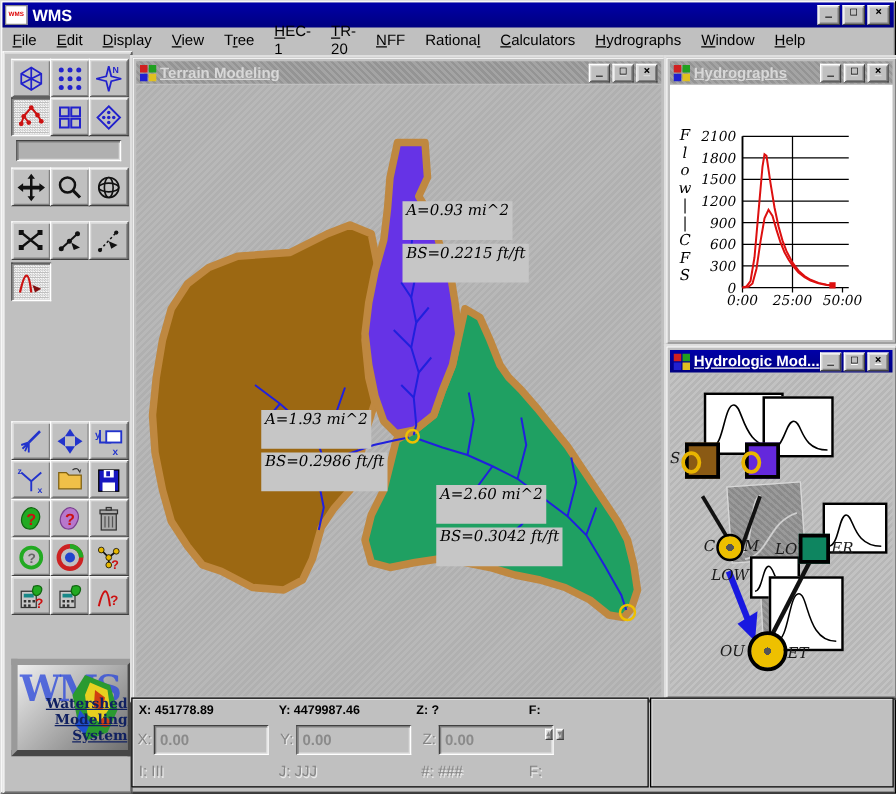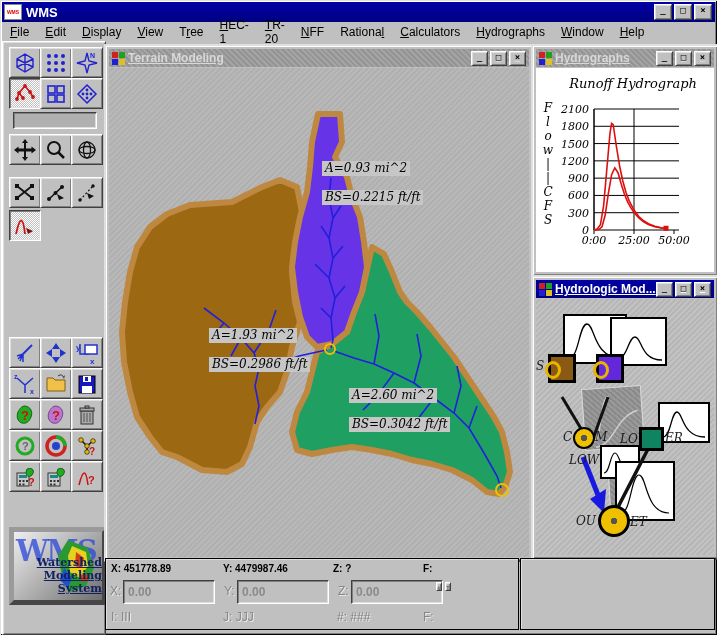--- a/index.html
+++ b/index.html
@@ -46,21 +46,21 @@
   .tbar.active{background:linear-gradient(#0000a8,#000080);color:#fff;}
   .ttext{font-weight:bold;font-size:12px;white-space:nowrap;overflow:hidden;}
   .wicon{width:13px;height:13px;margin:0 3px;display:grid;grid-template-columns:6px 6px;grid-template-rows:6px 6px;gap:1px;}
   .wicon i{display:block;}
   .wicon .r{background:#d02020;}.wicon .g{background:#20a020;}.wicon .b{background:#2020d0;}.wicon .y{background:#e0c020;}
   .tbar .wbtns .wb{width:15px;height:13px;}
   .wcontent{position:absolute;left:3px;top:22px;right:3px;bottom:3px;overflow:hidden;}
   
   .mapbg{background:repeating-linear-gradient(135deg,#b8b8b8 0 2px,#b0b0b0 2px 4px);}
   .map-ann{position:absolute;font:italic 12px "DejaVu Serif",serif;color:#000;white-space:nowrap;}
-  .map-ann span{display:table;background:#c6c6c6;padding:0 3px 1px;margin-bottom:14px;}
+  .map-ann span{display:table;background:#c6c6c6;padding:0 3px 17px;margin-bottom:3px;}
   
   .chartwin .wcontent{background:#fff;}
   .chart-title{position:absolute;left:20px;right:4px;top:8px;text-align:center;
         font:italic 13px "DejaVu Serif",serif;color:#000;}
   .chart-xlabel{position:absolute;left:30px;right:10px;top:178px;text-align:center;
         font:italic 13px "DejaVu Serif",serif;color:#000;}
   #flow-letters{position:absolute;left:4px;top:33px;width:16px;text-align:center;}
   #flow-letters span{display:block;line-height:16px;font:italic 12px "DejaVu Serif",serif;color:#000;}
   #hydro-plot{position:absolute;left:0;top:0;}
   #hydro-plot text.tick{font:italic 11px "DejaVu Serif",serif;fill:#000;}
@@ -447,21 +447,20 @@
           <i class="y"></i>
         </span>
       <span class="ttext">Hydrographs</span>
       <span class="wbtns">
         <span class="wb">_</span>
         <span class="wb">□</span>
         <span class="wb">×</span>
       </span>
     </div>
     <div class="wcontent">
-      <div class="chart-title">Runoff Hydrograph</div>
       <div id="flow-letters">
           <span>F</span>
           <span>l</span>
           <span>o</span>
           <span>w</span>
           <span>|</span>
           <span>|</span>
           <span>C</span>
           <span>F</span>
           <span>S</span>

